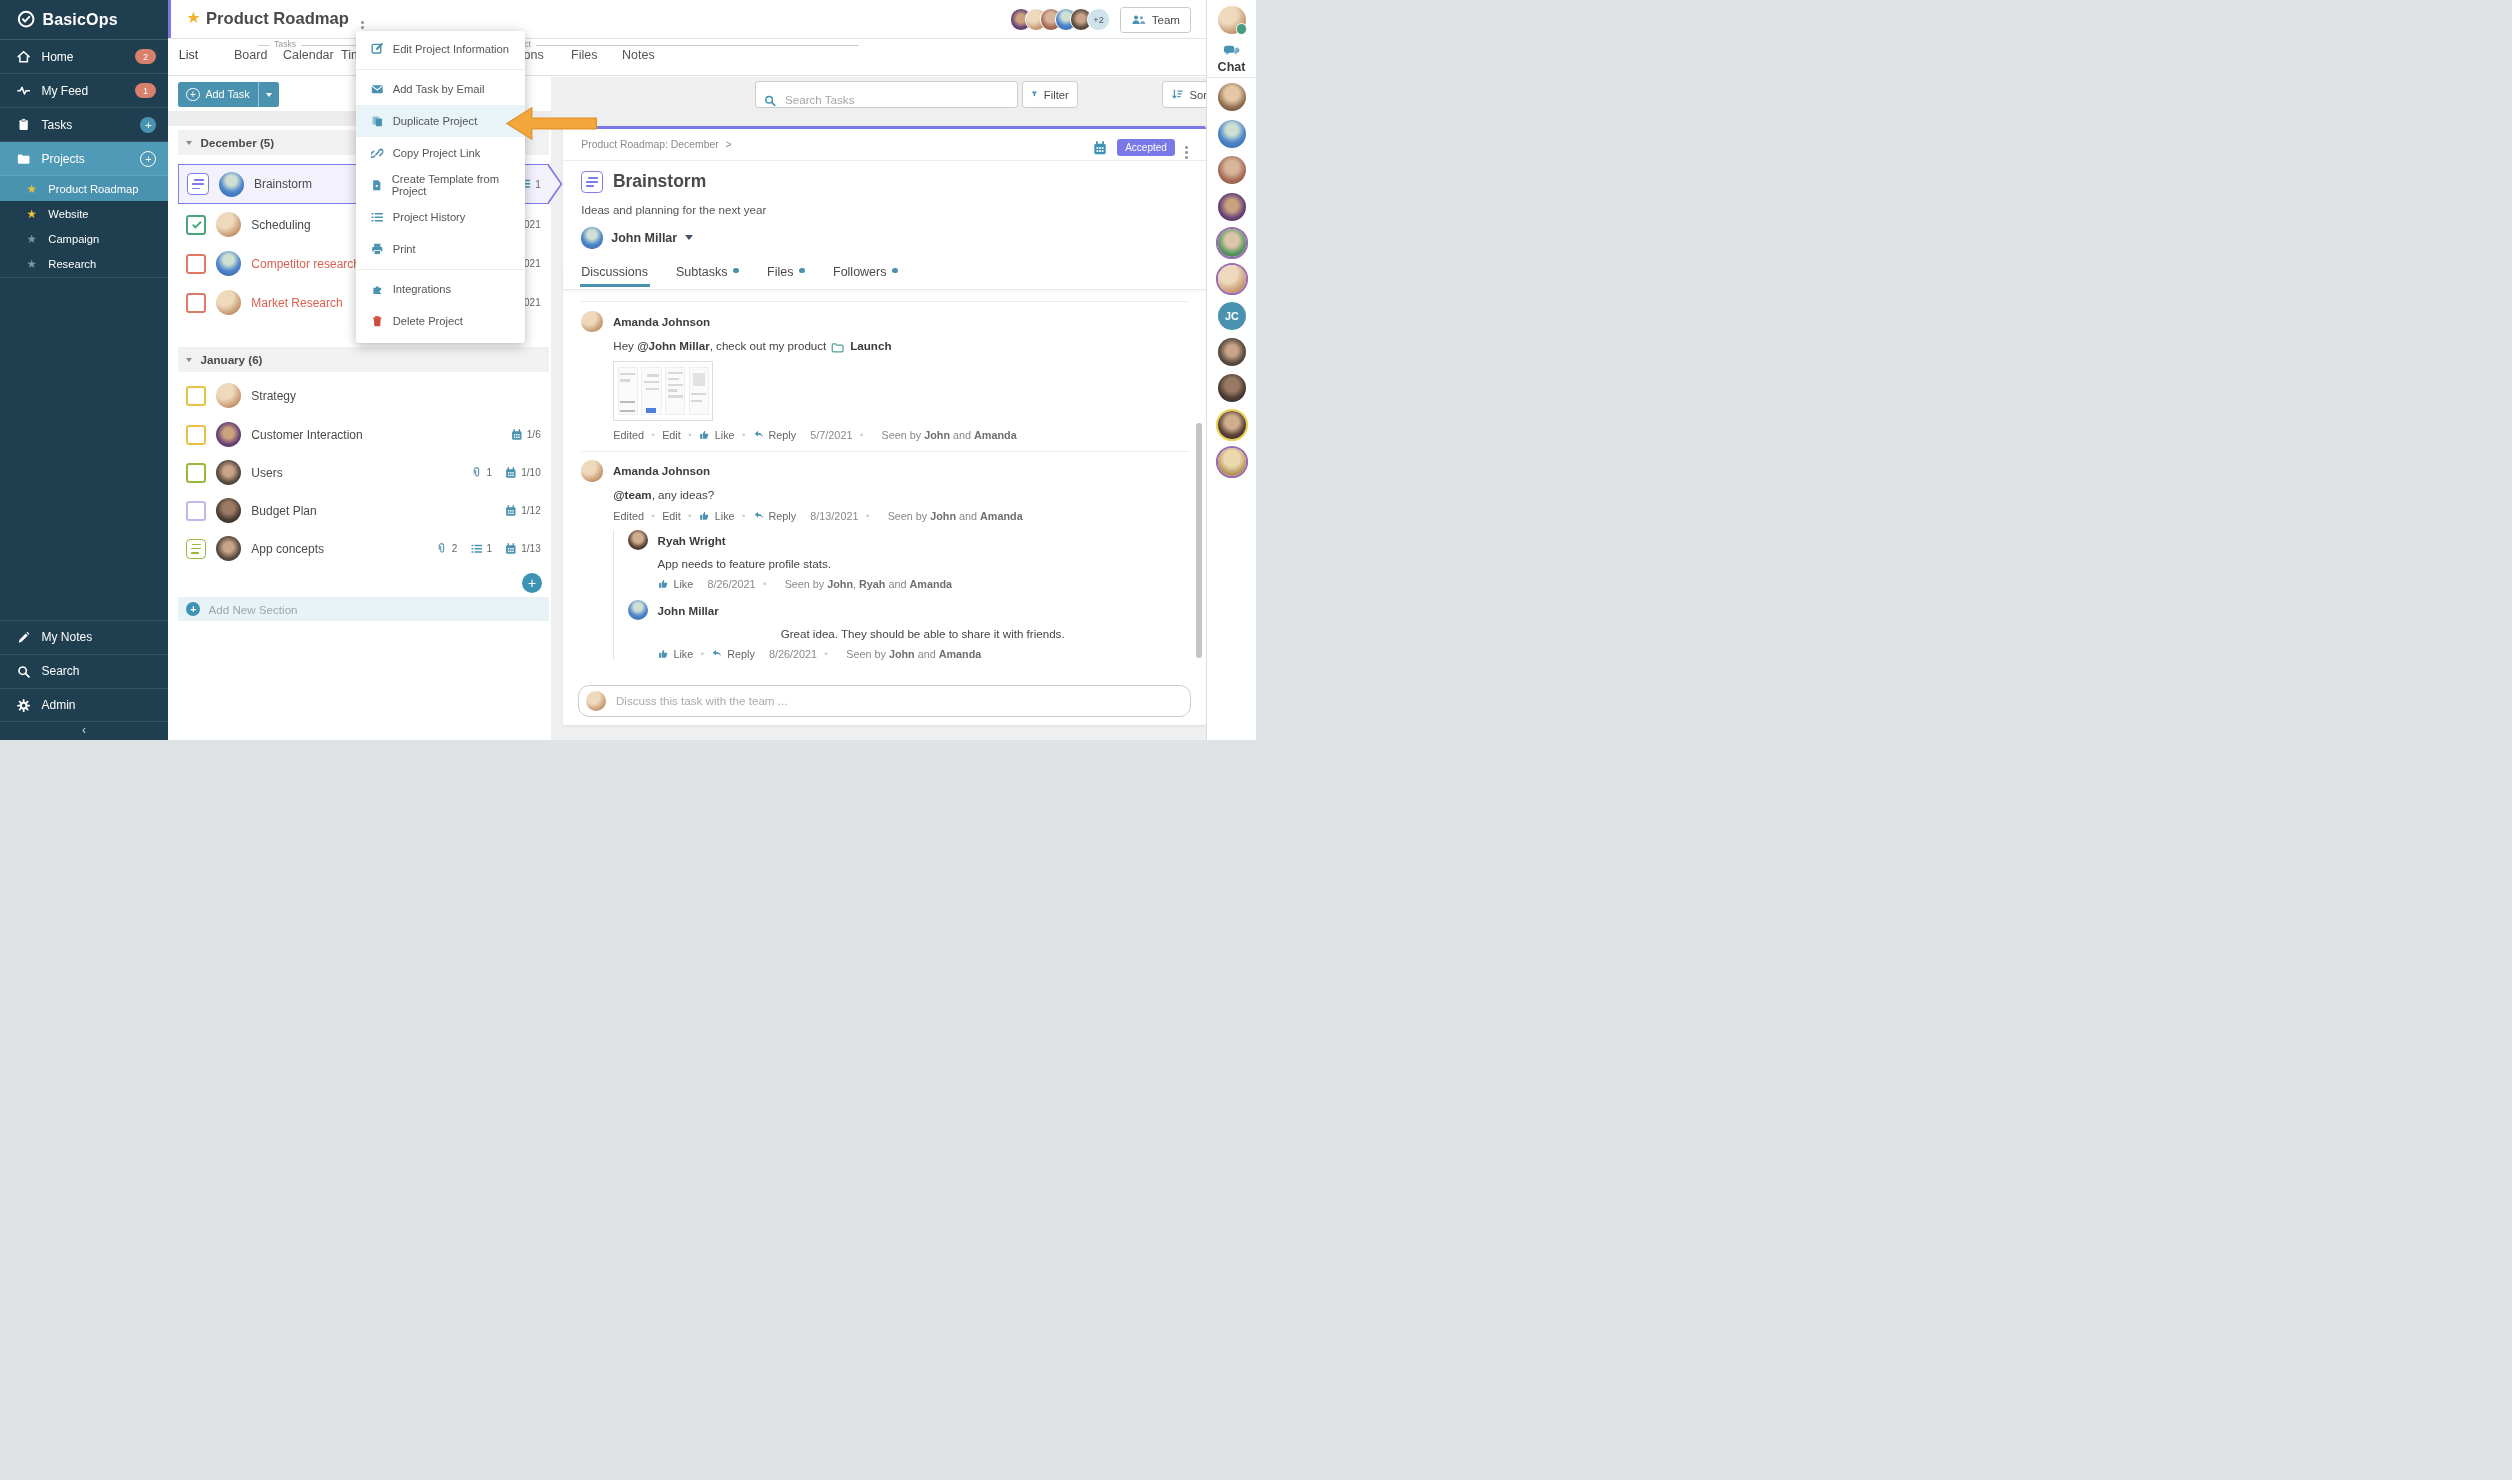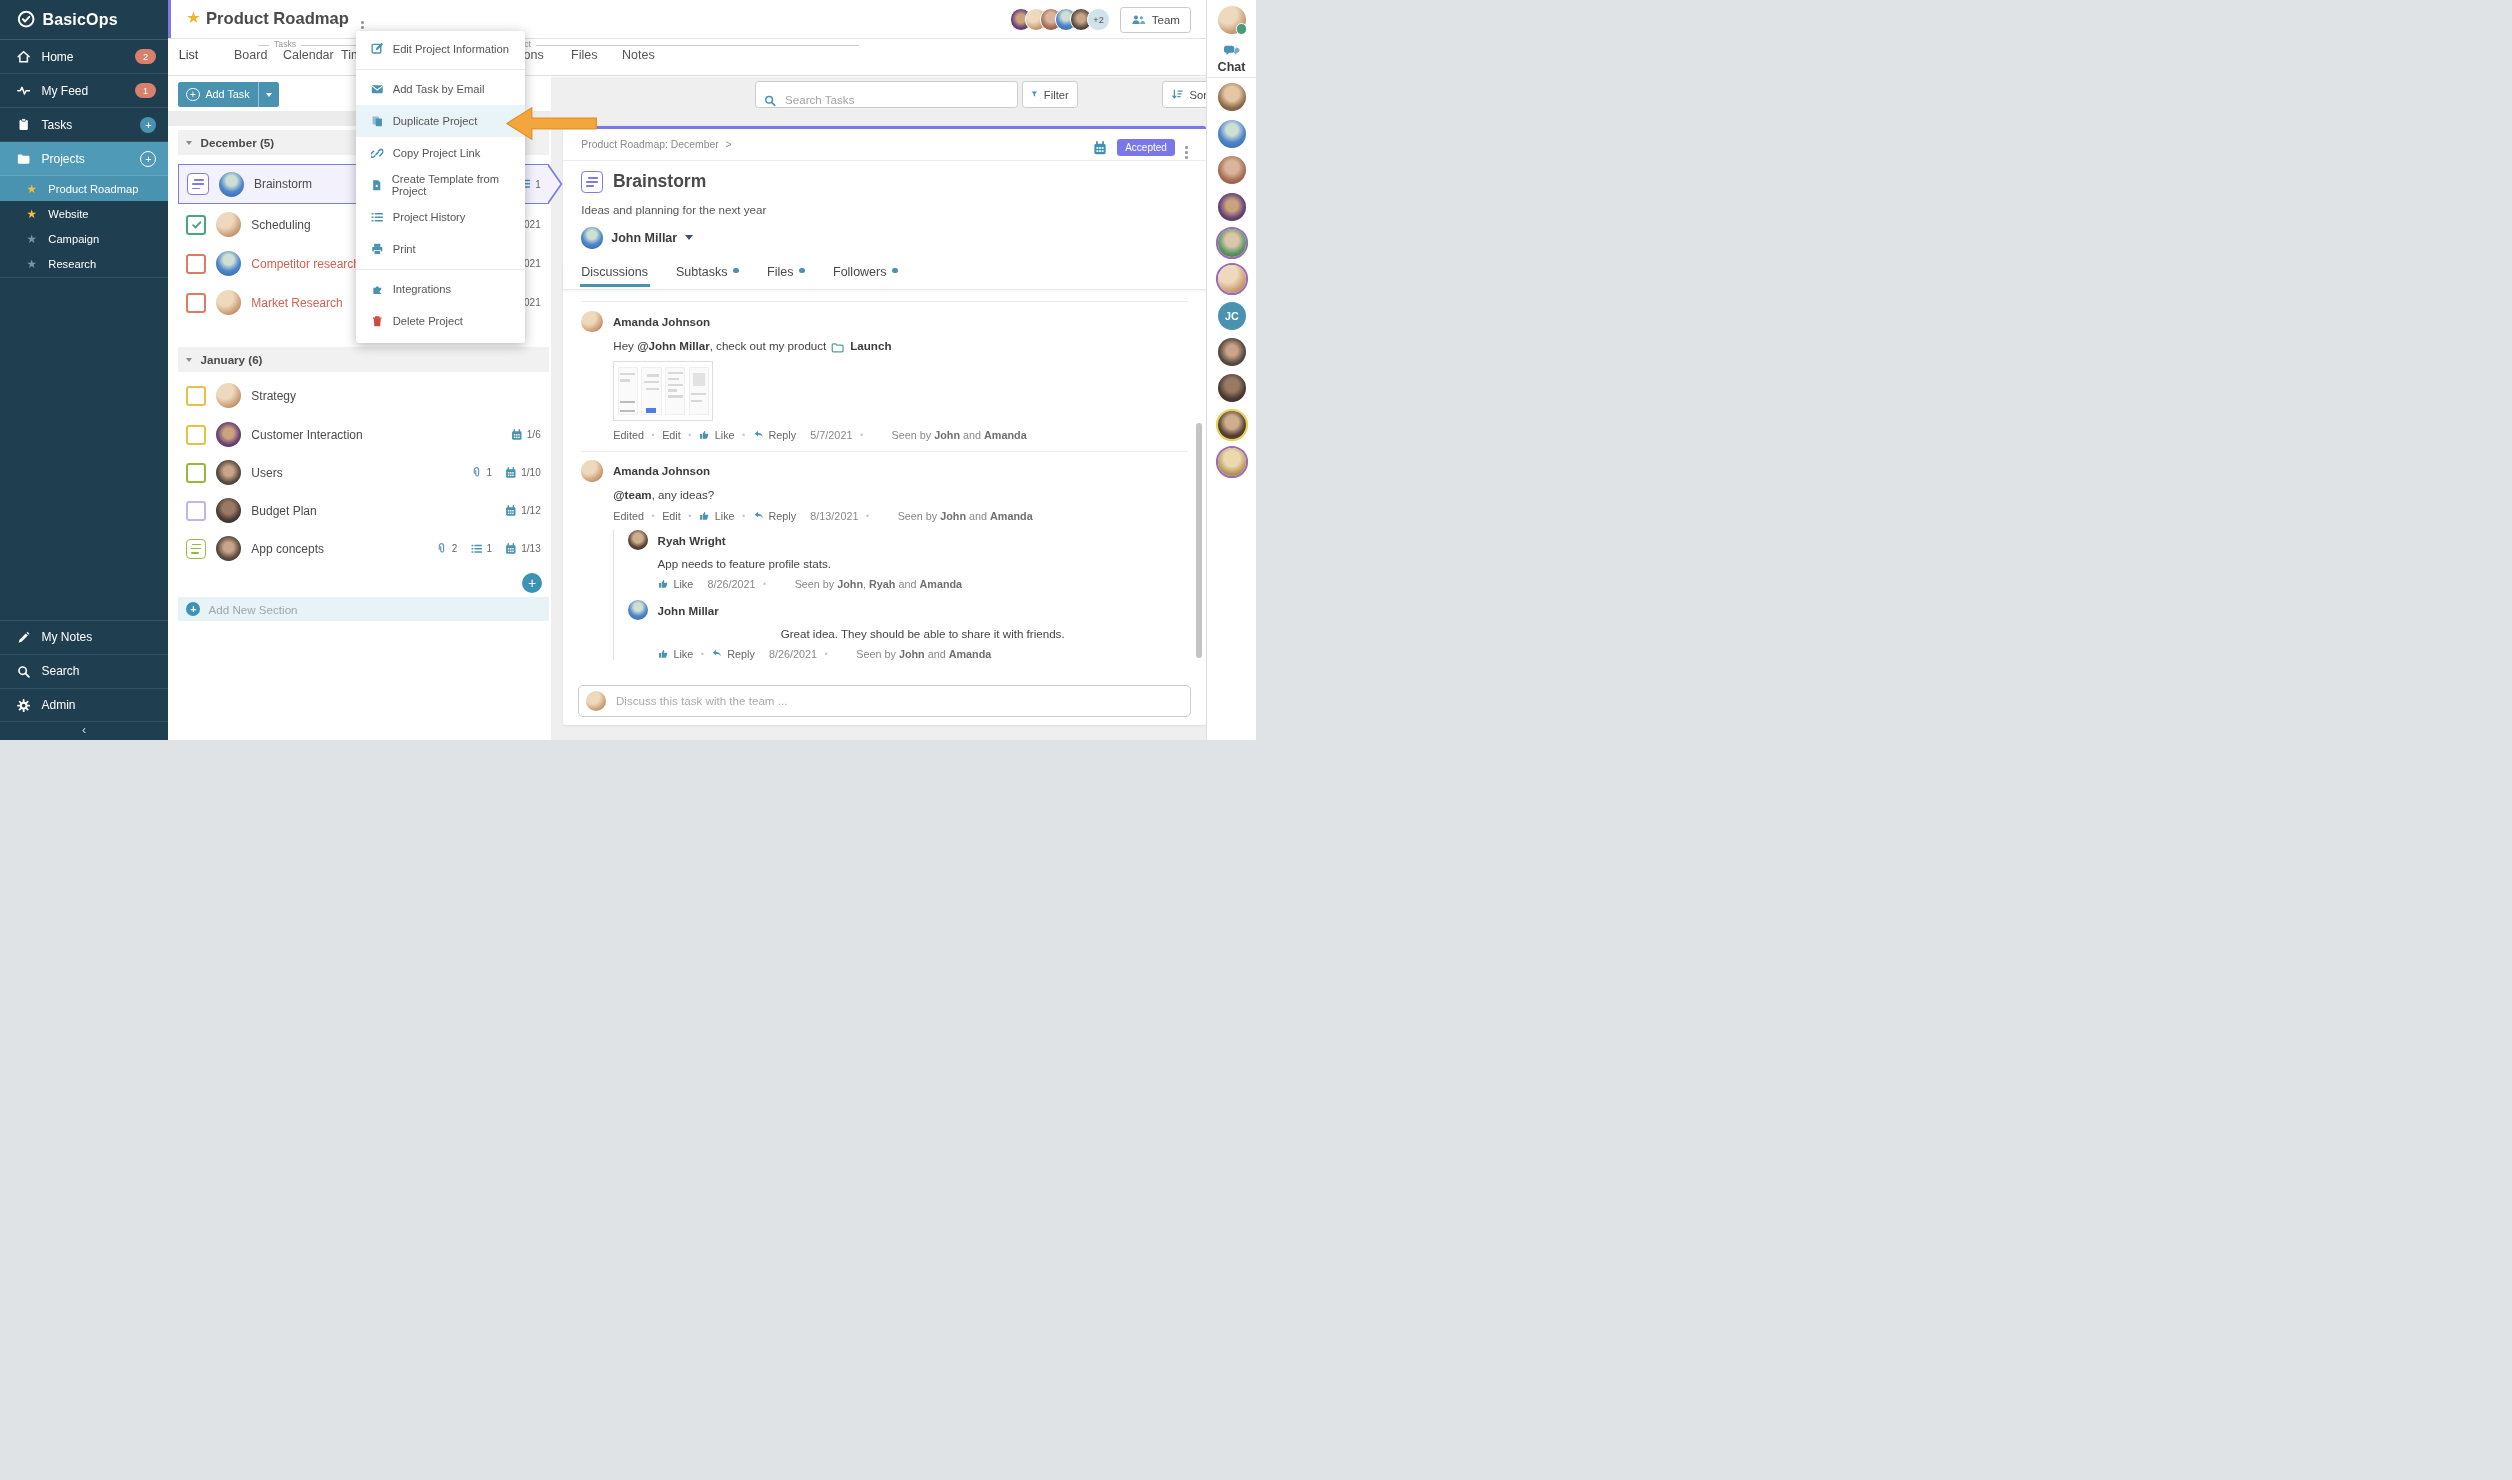--- a/index.html
+++ b/index.html
@@ -106,25 +106,25 @@
   .mtext{margin:6.7px 0 0 32px;font-size:11.6px;color:#444;}
   .mtext b{color:#3c3c3c;}
   .launch{font-weight:bold;color:#3c3c3c;}
   .thumb{margin:8.3px 0 3.3px 32px;width:100px;height:60px;border:0.8px solid #ddd;background:#fff;display:flex;gap:3.3px;padding:5px 3.3px;box-sizing:border-box;}
   .thumb .col{flex:1;background:#fafafa;border:0.8px solid #eee;position:relative;}
   .thumb .col i{position:absolute;left:1.7px;right:1.7px;height:2.5px;background:#d8d8d8;}
   .thumb .col .blue{background:#4a7fe0;}
   .acts{display:flex;align-items:center;gap:7.5px;margin:8.3px 0 0 32px;font-size:10.8px;color:#666;}
   .acts .b{color:#c9c9c9;font-style:normal;font-size:9.2px;}
   .acts .dt{color:#888;margin-left:6.7px;}
-  .acts .seen{color:#888;margin-left:21px;}
+  .acts .seen{color:#888;margin-left:11px;}
   .acts .seen b{color:#6f6f6f;}
   .acts .lk{display:flex;align-items:center;gap:4.2px;cursor:pointer;}
   .thread{margin:8.3px 0 0 32px;border-left:1.7px solid #e2e2e2;padding-left:13.3px;}
-  .compose{position:absolute;left:15px;right:15px;bottom:8.3px;height:32px;border:0.8px solid #ccc;border-radius:5px;display:flex;align-items:center;gap:8.3px;padding:0 6.7px;box-sizing:border-box;}
+  .compose{position:absolute;left:15px;right:15px;bottom:8.3px;height:32px;border:0.8px solid #ccc;border-radius:11px;display:flex;align-items:center;gap:8.3px;padding:0 6.7px;box-sizing:border-box;}
   .compose input{flex:1;border:none;outline:none;font-size:11.6px;color:#444;font-family:inherit;}
   .compose input::placeholder{color:#aaa;}
   .scrollthumb{position:absolute;right:4.2px;top:294px;width:5.8px;height:235px;border-radius:3.3px;background:#c4c4c4;}
   
   .chatcol{position:absolute;left:1206px;top:0;width:50px;height:740px;background:#fff;border-left:0.8px solid #ddd;box-sizing:border-box;}
   .chat-user{position:absolute;left:10.8px;top:5.8px;width:28px;height:28px;border-radius:50%;}
   .ondot{position:absolute;right:-1.7px;bottom:-0.8px;width:9.2px;height:9.2px;border-radius:50%;background:#4a9a7c;border:1.7px solid #fff;}
   .chat-lbl{position:absolute;left:0;right:0;top:43px;text-align:center;}
   .chat-lbl .tx{font-size:12.5px;font-weight:bold;color:#3c3c3c;margin-top:1.7px;}
   .chat-div{position:absolute;left:0;right:0;top:77px;height:0.8px;background:#e5e5e5;}

